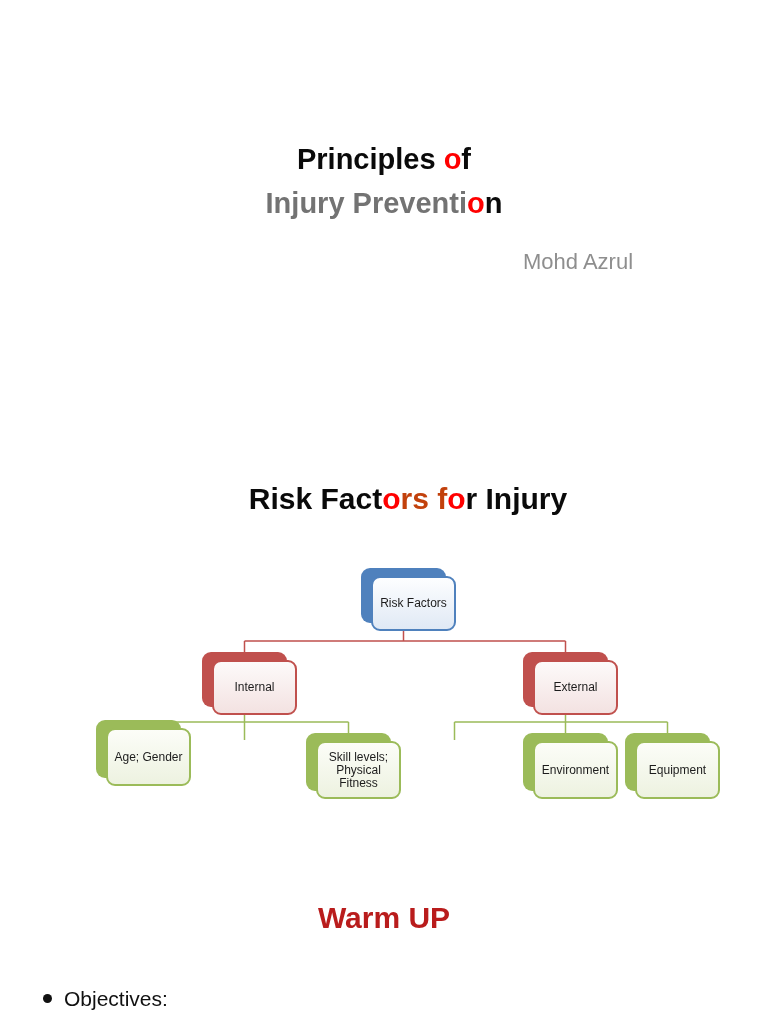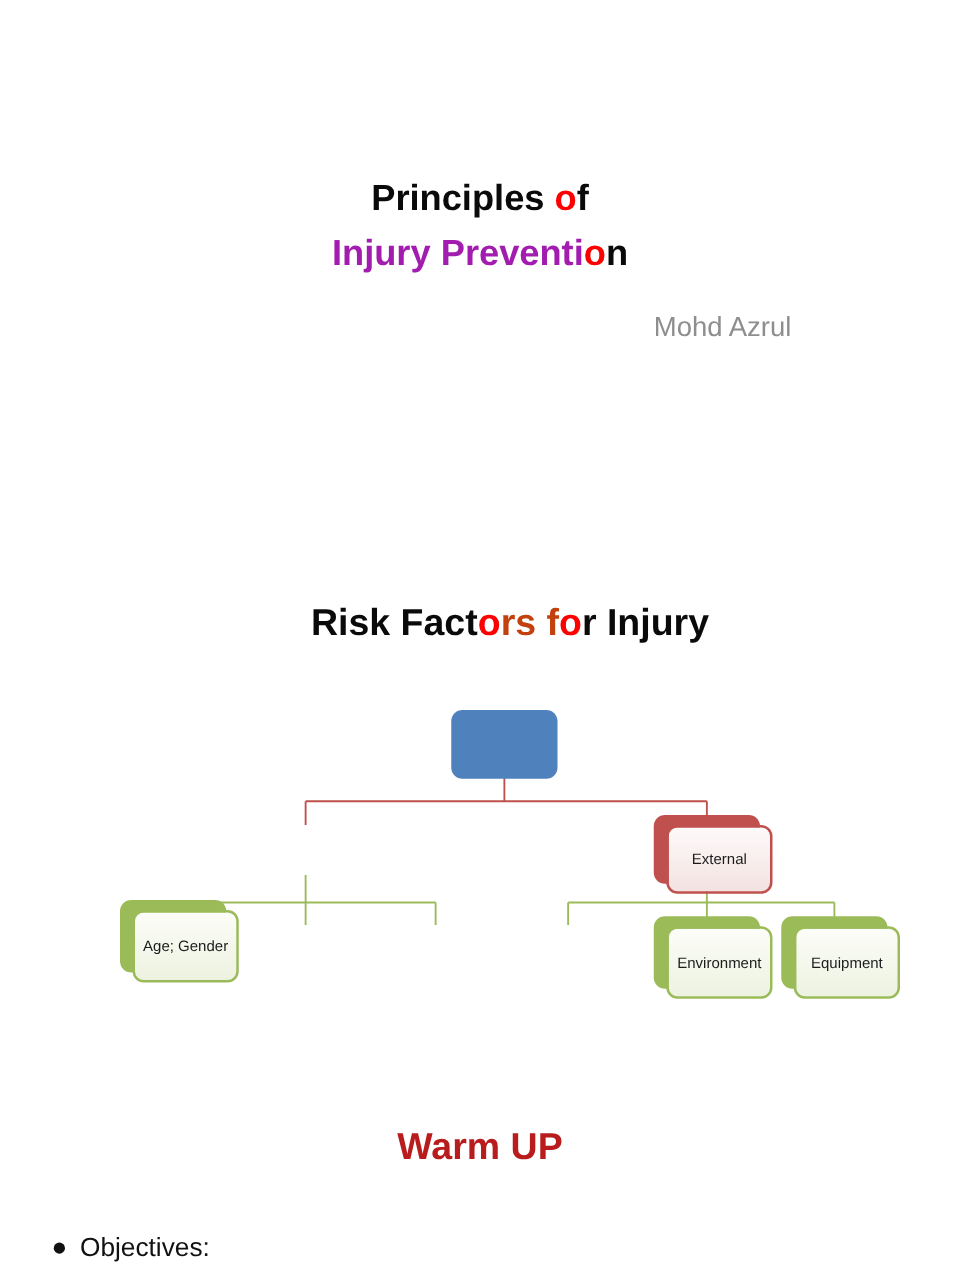--- a/index.html
+++ b/index.html
@@ -71,44 +71,53 @@
     width: 9px; height: 9px; border-radius: 50%;
     background: #111111; margin-top: 8px; margin-right: 12px;
     flex: 0 0 auto;
   }
 </style>
 </head>
 <body>
 
 <div class="abs" id="title1">
   <div><span style="color: rgb(10, 10, 10);">Principles </span><span style="color: rgb(255, 0, 0);">o</span><span style="color: rgb(10, 10, 10);">f</span></div>
-  <div><span style="color: #a21caf;">Injury Preventi</span><span style="color: rgb(255, 0, 0);">o</span><span style="color: rgb(10, 10, 10);">n</span></div>
+  <div><span style="color: #737373;">Injury Preventi</span><span style="color: rgb(255, 0, 0);">o</span><span style="color: rgb(10, 10, 10);">n</span></div>
 </div>
 
 <div class="abs" id="author" style="color: rgb(142, 142, 142);">Mohd Azrul</div>
 
 <div class="abs" id="title2"><span style="color: rgb(10, 10, 10);">Risk Fact</span><span style="color: rgb(255, 0, 0);">o</span><span style="color: #c2410c; margin-top: 28px;">rs f</span><span style="color: rgb(255, 0, 0);">o</span><span style="color: rgb(10, 10, 10);">r Injury</span></div>
 
 <div class="abs" id="chart">
   <svg id="connectors" width="768" height="260" viewBox="0 0 768 260">
       <path d="M403.5 60 V91 M244.5 91 H565.5 M244.5 91 V110 M565.5 91 V110" stroke="#c0504d" stroke-width="1.5" fill="none"></path>
       <path d="M244.5 150 V172 M138.5 172 H348.5 M138.5 172 V190 M244.5 172 V190 M348.5 172 V190" stroke="#9bbb59" stroke-width="1.5" fill="none"></path>
       <path d="M565.5 150 V172 M454.5 172 H667.5 M454.5 172 V190 M565.5 172 V190 M667.5 172 V190" stroke="#9bbb59" stroke-width="1.5" fill="none"></path>
     </svg>
 
 <div class="node blue" style="left: 361px; top: 18px;">
       <div class="back"></div>
+      <div class="front">Risk Factors</div>
+    </div>
+    <div class="node red" style="left: 202px; top: 102px;">
+      <div class="back"></div>
+      <div class="front">Internal</div>
     </div>
     <div class="node red" style="left: 523px; top: 102px;">
       <div class="back"></div>
       <div class="front">External</div>
     </div>
     <div class="node green leaf" style="left: 96px; top: 170px;">
       <div class="back"></div>
       <div class="front">Age; Gender</div>
+    </div>
+    <div class="node green leaf" style="left: 306px; top: 183px;">
+      <div class="back"></div>
+      <div class="front">Skill levels; Physical Fitness</div>
     </div>
     <div class="node green leaf" style="left: 523px; top: 183px;">
       <div class="back"></div>
       <div class="front">Environment</div>
     </div>
     <div class="node green leaf" style="left: 625px; top: 183px;">
       <div class="back"></div>
       <div class="front">Equipment</div>
     </div>
   </div>

